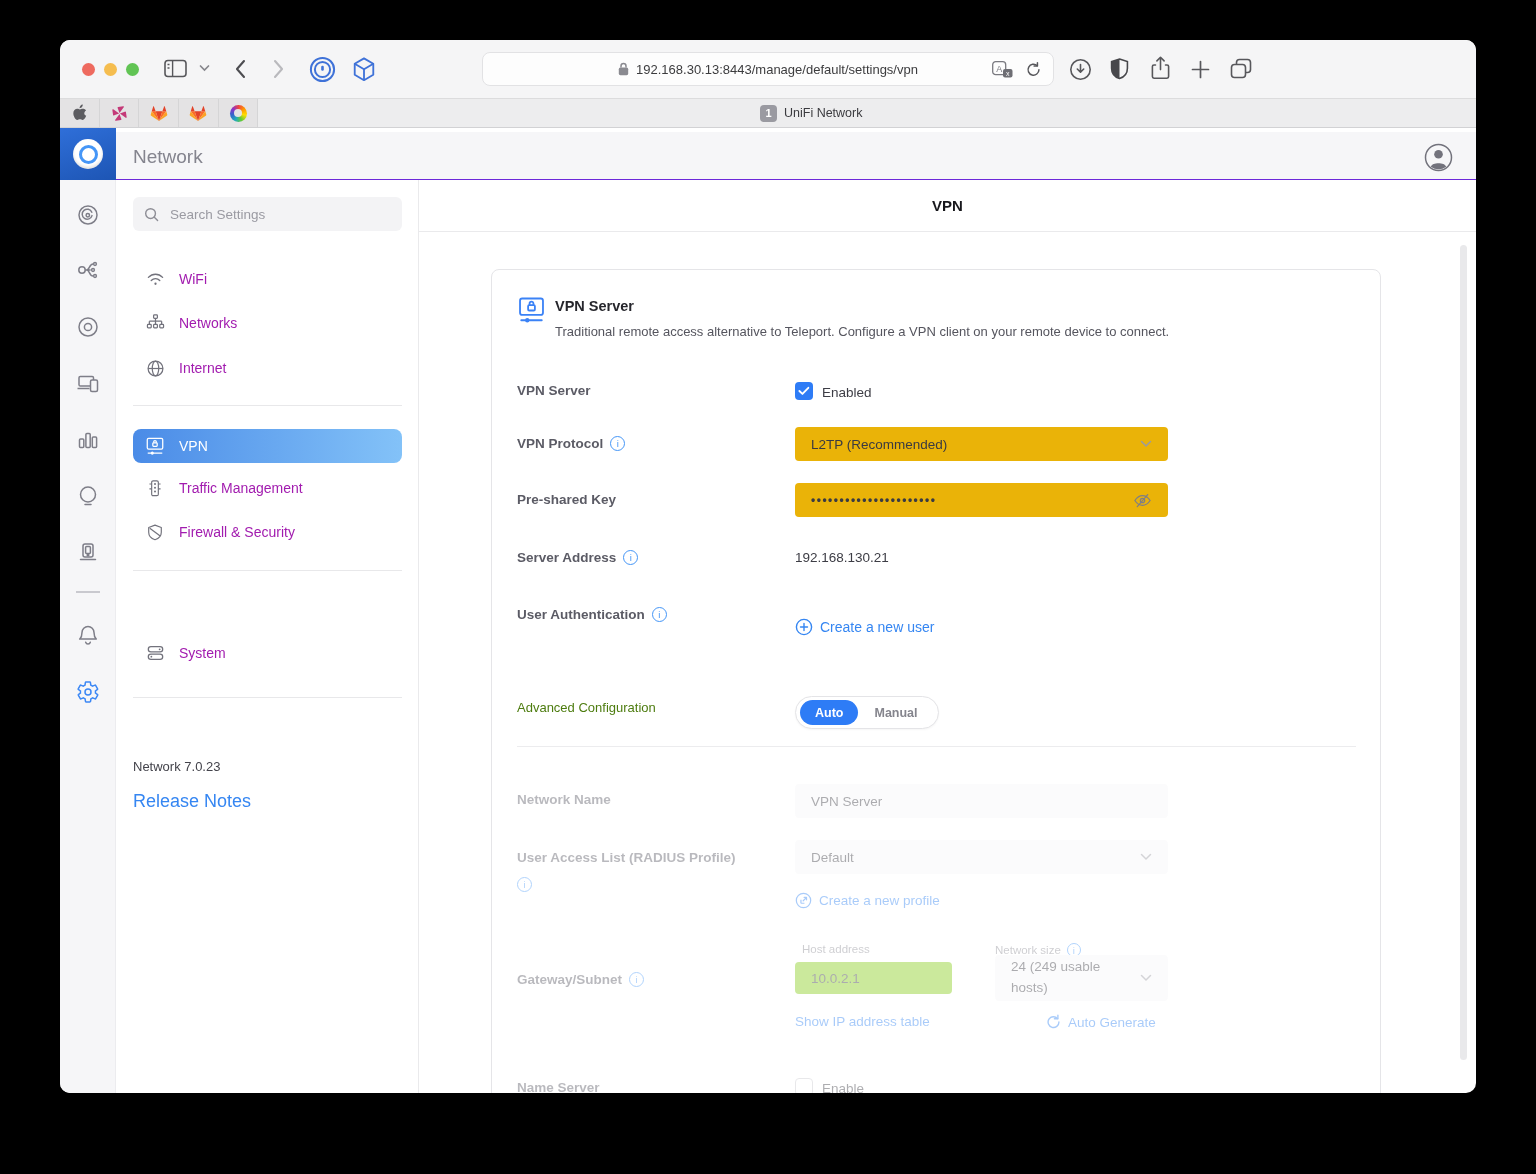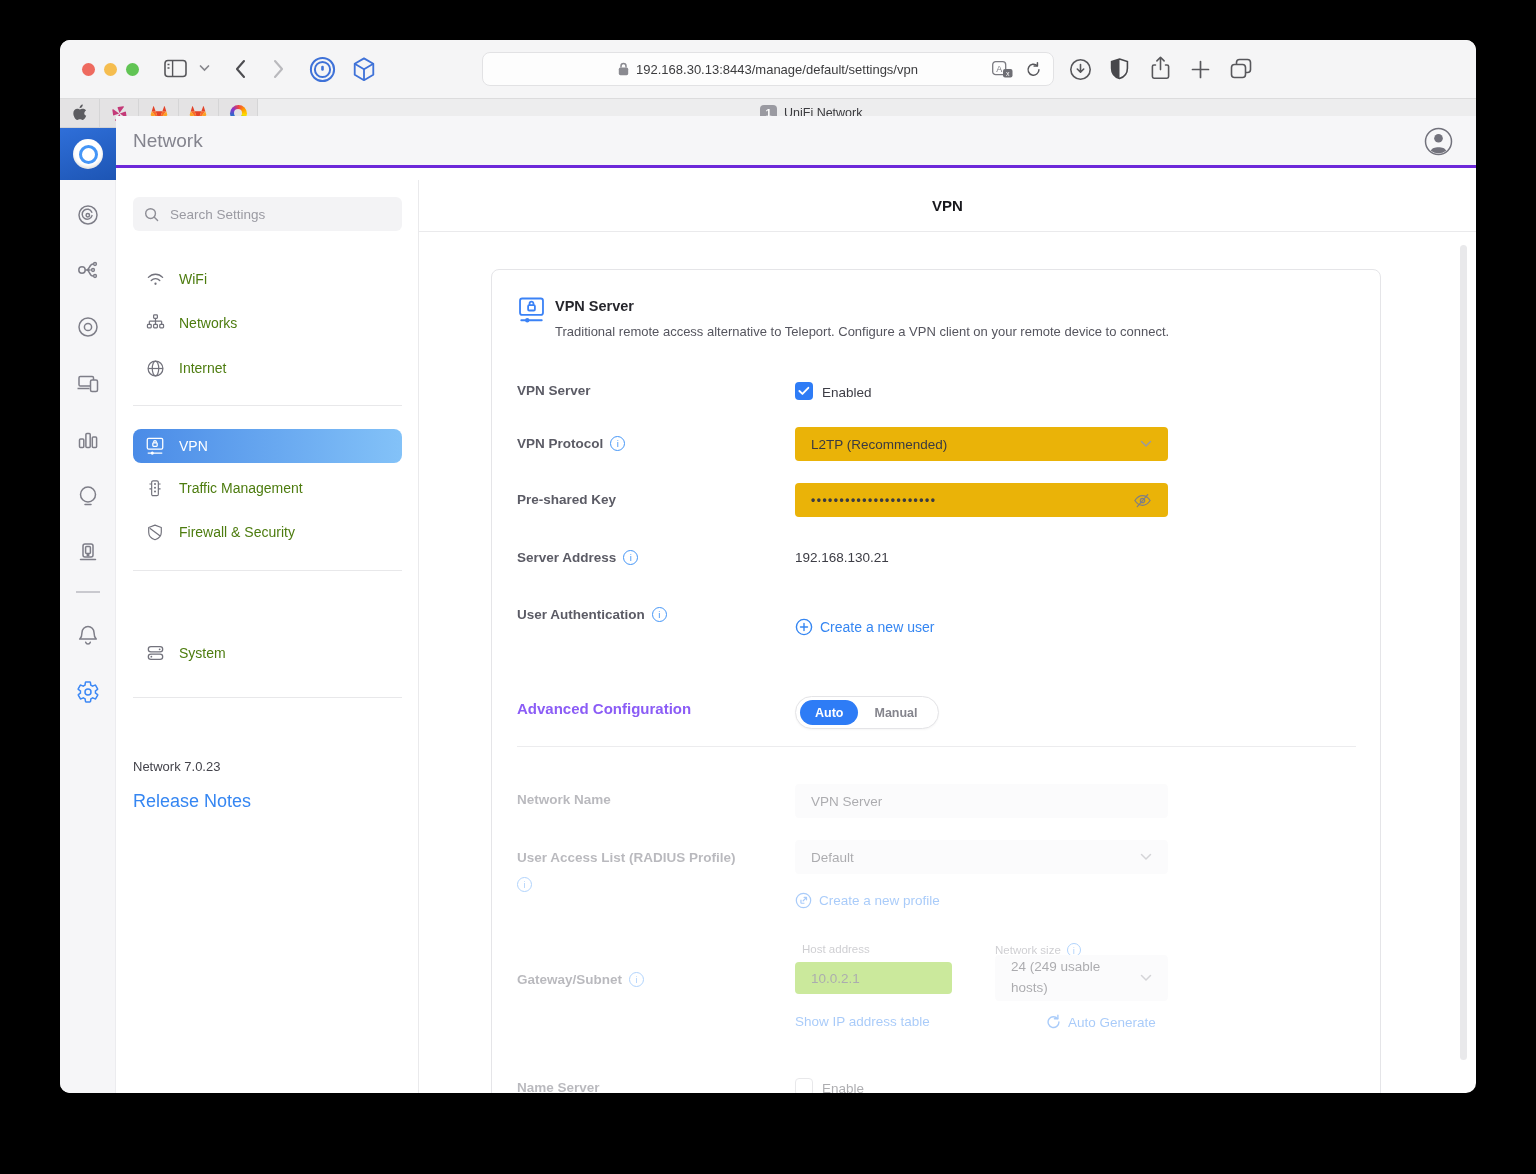--- a/index.html
+++ b/index.html
@@ -32,33 +32,33 @@
         border-right:1px solid #ececef;box-sizing:border-box;}
   .logo{position:absolute;left:0;top:88px;width:56px;height:52px;
         background:linear-gradient(160deg,#2f6fd9,#1d55b4);
         display:flex;align-items:center;justify-content:center;}
   .logoball{width:30px;height:30px;border-radius:50%;background:#fff;
             display:flex;align-items:center;justify-content:center;
             box-shadow:inset 0 -2px 3px rgba(0,0,0,.12);}
   .logoring{width:13px;height:13px;border-radius:50%;border:3px solid #4596f7;}
   .railico{position:absolute;left:0;width:56px;height:34px;display:flex;
            align-items:center;justify-content:center;color:#7e7e88;}
-  .apphdr{position:absolute;left:56px;top:76px;width:1360px;height:52px;background:#f6f6f8;
-          border-bottom:3px solid #6d28d9;box-sizing:border-box;}
+  .apphdr{position:absolute;left:56px;top:92px;width:1360px;height:52px;background:#f6f6f8;
+          border-bottom:5px solid #6d28d9;box-sizing:border-box;}
   .apptitle{position:absolute;left:17px;top:14px;font-size:19px;color:#84848e;}
   .settings{position:absolute;left:56px;top:140px;width:303px;height:913px;background:#fff;
             border-right:1px solid #eaeaec;box-sizing:border-box;}
   .search{position:absolute;left:17px;top:17px;width:269px;height:34px;background:#f3f3f5;
           border-radius:6px;display:flex;align-items:center;gap:9px;padding:0 11px;box-sizing:border-box;}
   .search input{border:none;outline:none;background:transparent;font-size:13.5px;color:#3c3c44;
           font-family:inherit;width:100%;}
   .search input::placeholder{color:#9a9aa2;}
   .navitem{position:absolute;left:17px;width:269px;height:34px;display:flex;align-items:center;
            gap:14px;padding:0 12px;box-sizing:border-box;border-radius:8px;
-           font-size:14px;color:#4d7c0f;cursor:pointer;}
+           font-size:14px;color:#a21caf;cursor:pointer;}
   .navitem .nico{width:20px;display:flex;justify-content:center;color:#72727c;}
   .navitem.active{background:linear-gradient(90deg,#4a8be7,#83c2f8);color:#fff;}
   .navitem.active .nico{color:#fff;}
   .navdiv{position:absolute;left:17px;width:269px;height:1px;background:#e8e8ea;}
   .version{position:absolute;left:17px;font-size:13px;color:#43434b;}
   .relnotes{position:absolute;left:17px;font-size:18px;color:#3586f2;cursor:pointer;}
   .content-hdr{position:absolute;left:359px;top:140px;width:1057px;height:52px;background:#fff;
                border-bottom:1px solid #eaeaec;box-sizing:border-box;
                display:flex;align-items:center;justify-content:center;}
   .content-hdr .t{font-size:15px;font-weight:bold;color:#18181c;}
@@ -484,21 +484,21 @@
     <span class="info">i</span>
   </div>
   <div class="link" style="left:735px;top:578px;font-size:14px">
     <svg width="18" height="18" viewBox="0 0 18 18" fill="none" stroke="#3586f2" stroke-width="1.4">
         <circle cx="9" cy="9" r="7.6"></circle>
         <path d="M9 5.5v7M5.5 9h7" stroke-linecap="round"></path>
       </svg>
     <span>Create a new user</span>
   </div>
 
-  <div class="abs" style="left:457px;top:660px;font-size:15px;font-weight:bold;color:#8b5cf6">Advanced Configuration</div>
+  <div class="abs" style="left:457px;top:660px;font-size:13px;font-weight:normal;color:#4d7c0f">Advanced Configuration</div>
   <div class="toggle">
     <span class="seg-on">Auto</span>
     <span class="seg-off">Manual</span>
   </div>
   <div class="cdiv"></div>
 
   <div class="dim">
 
     <div class="lbl" style="top:752px">Network Name</div>
     <div class="field" style="top:744px;background:#f7f7f9">

